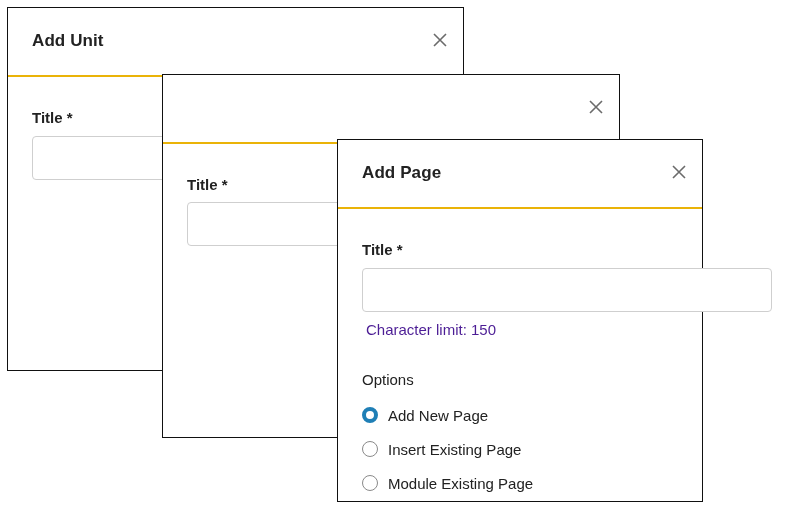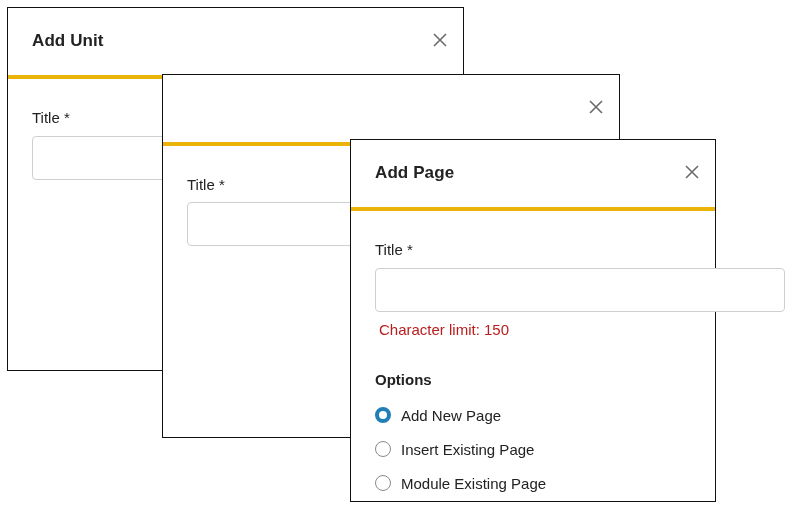--- a/index.html
+++ b/index.html
@@ -1,25 +1,25 @@
 <!DOCTYPE html>
 <html><head>
 <meta charset="utf-8">
 <style>
   html,body{margin:0;padding:0;}
   body{width:803px;height:511px;background:#ffffff;position:relative;overflow:hidden;font-family:"Liberation Sans", sans-serif;color:#222;}
   .dialog{position:absolute;background:#fff;border:1.5px solid #111;box-sizing:border-box;}
-  .dlg-header{position:absolute;left:0;right:0;top:0;height:67px;border-bottom:4px solid #eab308;}
+  .dlg-header{position:absolute;left:0;right:0;top:0;height:67px;border-bottom:2px solid #eab308;}
   .dlg-title{position:absolute;left:24px;top:23px;font-size:17px;font-weight:600;color:#222;letter-spacing:0.1px;}
   .dlg-close{position:absolute;right:16px;top:25px;width:14px;height:14px;cursor:pointer;}
   .dlg-close svg{display:block;}
-  .field-label{position:absolute;left:24px;font-size:15px;font-weight:400;color:#222;}
+  .field-label{position:absolute;left:24px;font-size:15px;font-weight:700;color:#222;}
   .text-input{position:absolute;left:24px;height:44px;border:1px solid #cfcfcf;border-radius:4px;box-sizing:border-box;background:#fff;font-size:15px;padding:0 10px;font-family:"Liberation Sans", sans-serif;outline:none;}
-  .helper{position:absolute;left:28px;font-size:15px;color:#b91c1c;}
-  .section-label{position:absolute;left:24px;font-size:15px;font-weight:700;color:#222;}
+  .helper{position:absolute;left:28px;font-size:15px;color:#4c1d95;}
+  .section-label{position:absolute;left:24px;font-size:15px;font-weight:400;color:#222;}
   .radio-row{position:absolute;left:24px;height:22px;display:flex;align-items:center;cursor:pointer;}
   .radio{width:16px;height:16px;border-radius:50%;box-sizing:border-box;border:1.5px solid #8a8a8a;background:#fff;margin-right:10px;}
   .radio.checked{border:4.5px solid #1f7fb6;background:#fff;}
   .radio-label{font-size:15px;color:#222;}
 </style>
 </head>
 <body>
 
 <div class="dialog" style="left:7px;top:7px;width:457px;height:364px;">
   <div class="dlg-header">
@@ -39,21 +39,21 @@
     <div class="dlg-close">
       <svg width="14" height="14" viewBox="0 0 14 14">
           <path d="M1 1L13 13M13 1L1 13" stroke="#6b6b6b" stroke-width="1.6" fill="none"></path>
         </svg>
     </div>
   </div>
   <div class="field-label" style="top:101px;">Title *</div>
   <input class="text-input" style="top: 127px; width: 410px;" value="">
 </div>
 
-<div class="dialog" style="left:350px;top:139px;width:366px;height:363px;">
+<div class="dialog" style="left:337px;top:139px;width:366px;height:363px;">
   <div class="dlg-header">
     <div class="dlg-title">Add Page</div>
     <div class="dlg-close">
       <svg width="14" height="14" viewBox="0 0 14 14">
           <path d="M1 1L13 13M13 1L1 13" stroke="#6b6b6b" stroke-width="1.6" fill="none"></path>
         </svg>
     </div>
   </div>
   <div class="field-label" style="top:101px;">Title *</div>
   <input class="text-input" style="top: 128px; width: 410px;" value="">

